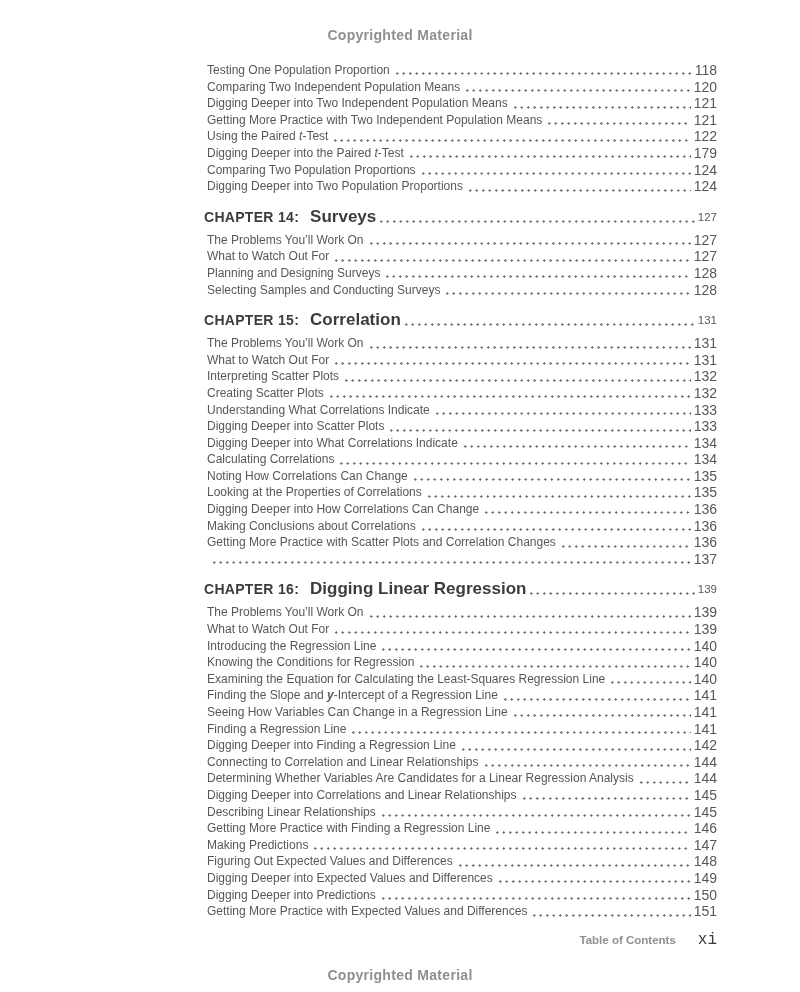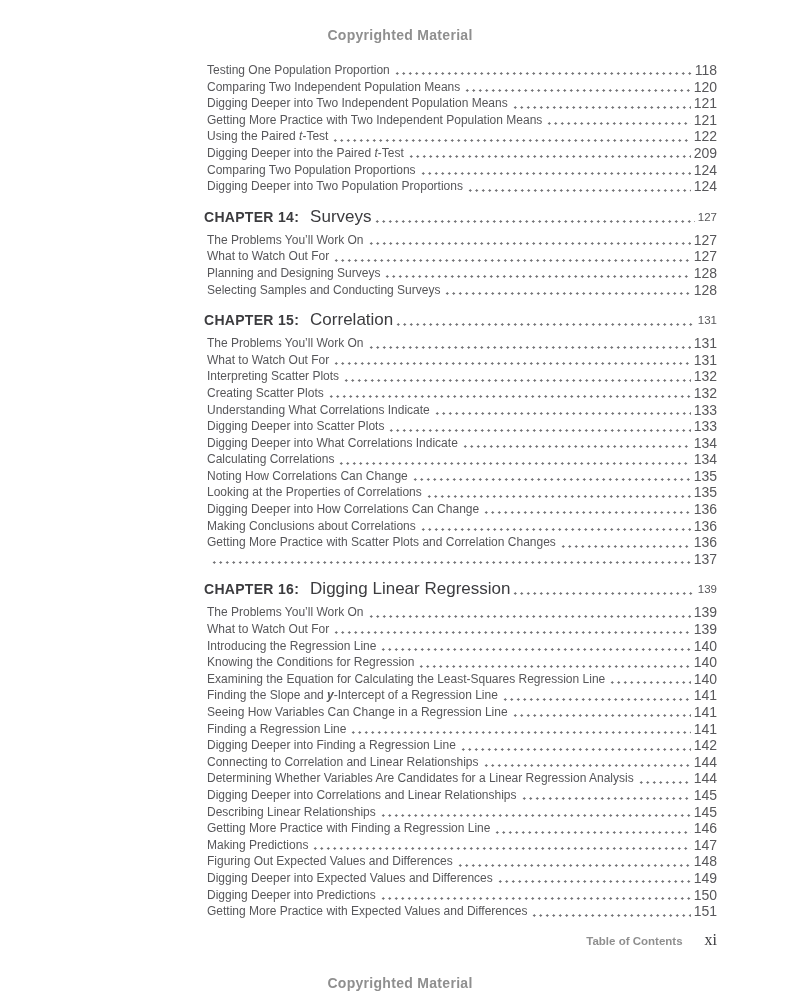--- a/index.html
+++ b/index.html
@@ -44,38 +44,38 @@
     background-repeat: repeat-x;
     background-position: left bottom 3.2px;
   }
 
   .chapter {
     margin: 12px 0 5px 14px;
     line-height: 20px;
     color: #3c3c3f;
   }
   .ch-label { font-size: 14px; font-weight: 700; letter-spacing: .3px; white-space: nowrap; }
-  .ch-title { font-size: 17px; font-weight: 400; margin-left: 11px; white-space: nowrap; }
+  .ch-title { font-size: 17px; font-weight: 700; margin-left: 11px; white-space: nowrap; }
   .chapter .leader { background-position: left bottom 4px; margin-left: 2px; }
   .chapter .pagenum { font-size: 11.5px; color: #57575a; }
 
   .footer {
     display: flex;
     justify-content: flex-end;
     align-items: baseline;
-    margin: 11px 83px 16px 0;
+    margin: 11px 83px 8px 0;
   }
   .footer-label {
     font-size: 11.5px;
     font-weight: 700;
     color: #8f8f8f;
     margin-right: 22px;
   }
   .folio {
-    font-family: Liberation Serif, serif;
+    font-family: Liberation Mono, monospace;
     font-size: 16px;
     color: #39393c;
   }
 
   .entry i { font-style: italic; }
 </style>
 </head>
 <body>
 
 <div class="page">
@@ -103,21 +103,21 @@
         <span class="pagenum">121</span>
       </div>
       <div class="row entry">
         <span class="title">Using the Paired <i>t</i>-Test</span>
         <span class="leader"></span>
         <span class="pagenum">122</span>
       </div>
       <div class="row entry">
         <span class="title">Digging Deeper into the Paired <i>t</i>-Test</span>
         <span class="leader"></span>
-        <span class="pagenum">209</span>
+        <span class="pagenum">179</span>
       </div>
       <div class="row entry">
         <span class="title">Comparing Two Population Proportions</span>
         <span class="leader"></span>
         <span class="pagenum">124</span>
       </div>
       <div class="row entry">
         <span class="title">Digging Deeper into Two Population Proportions</span>
         <span class="leader"></span>
         <span class="pagenum">124</span>

